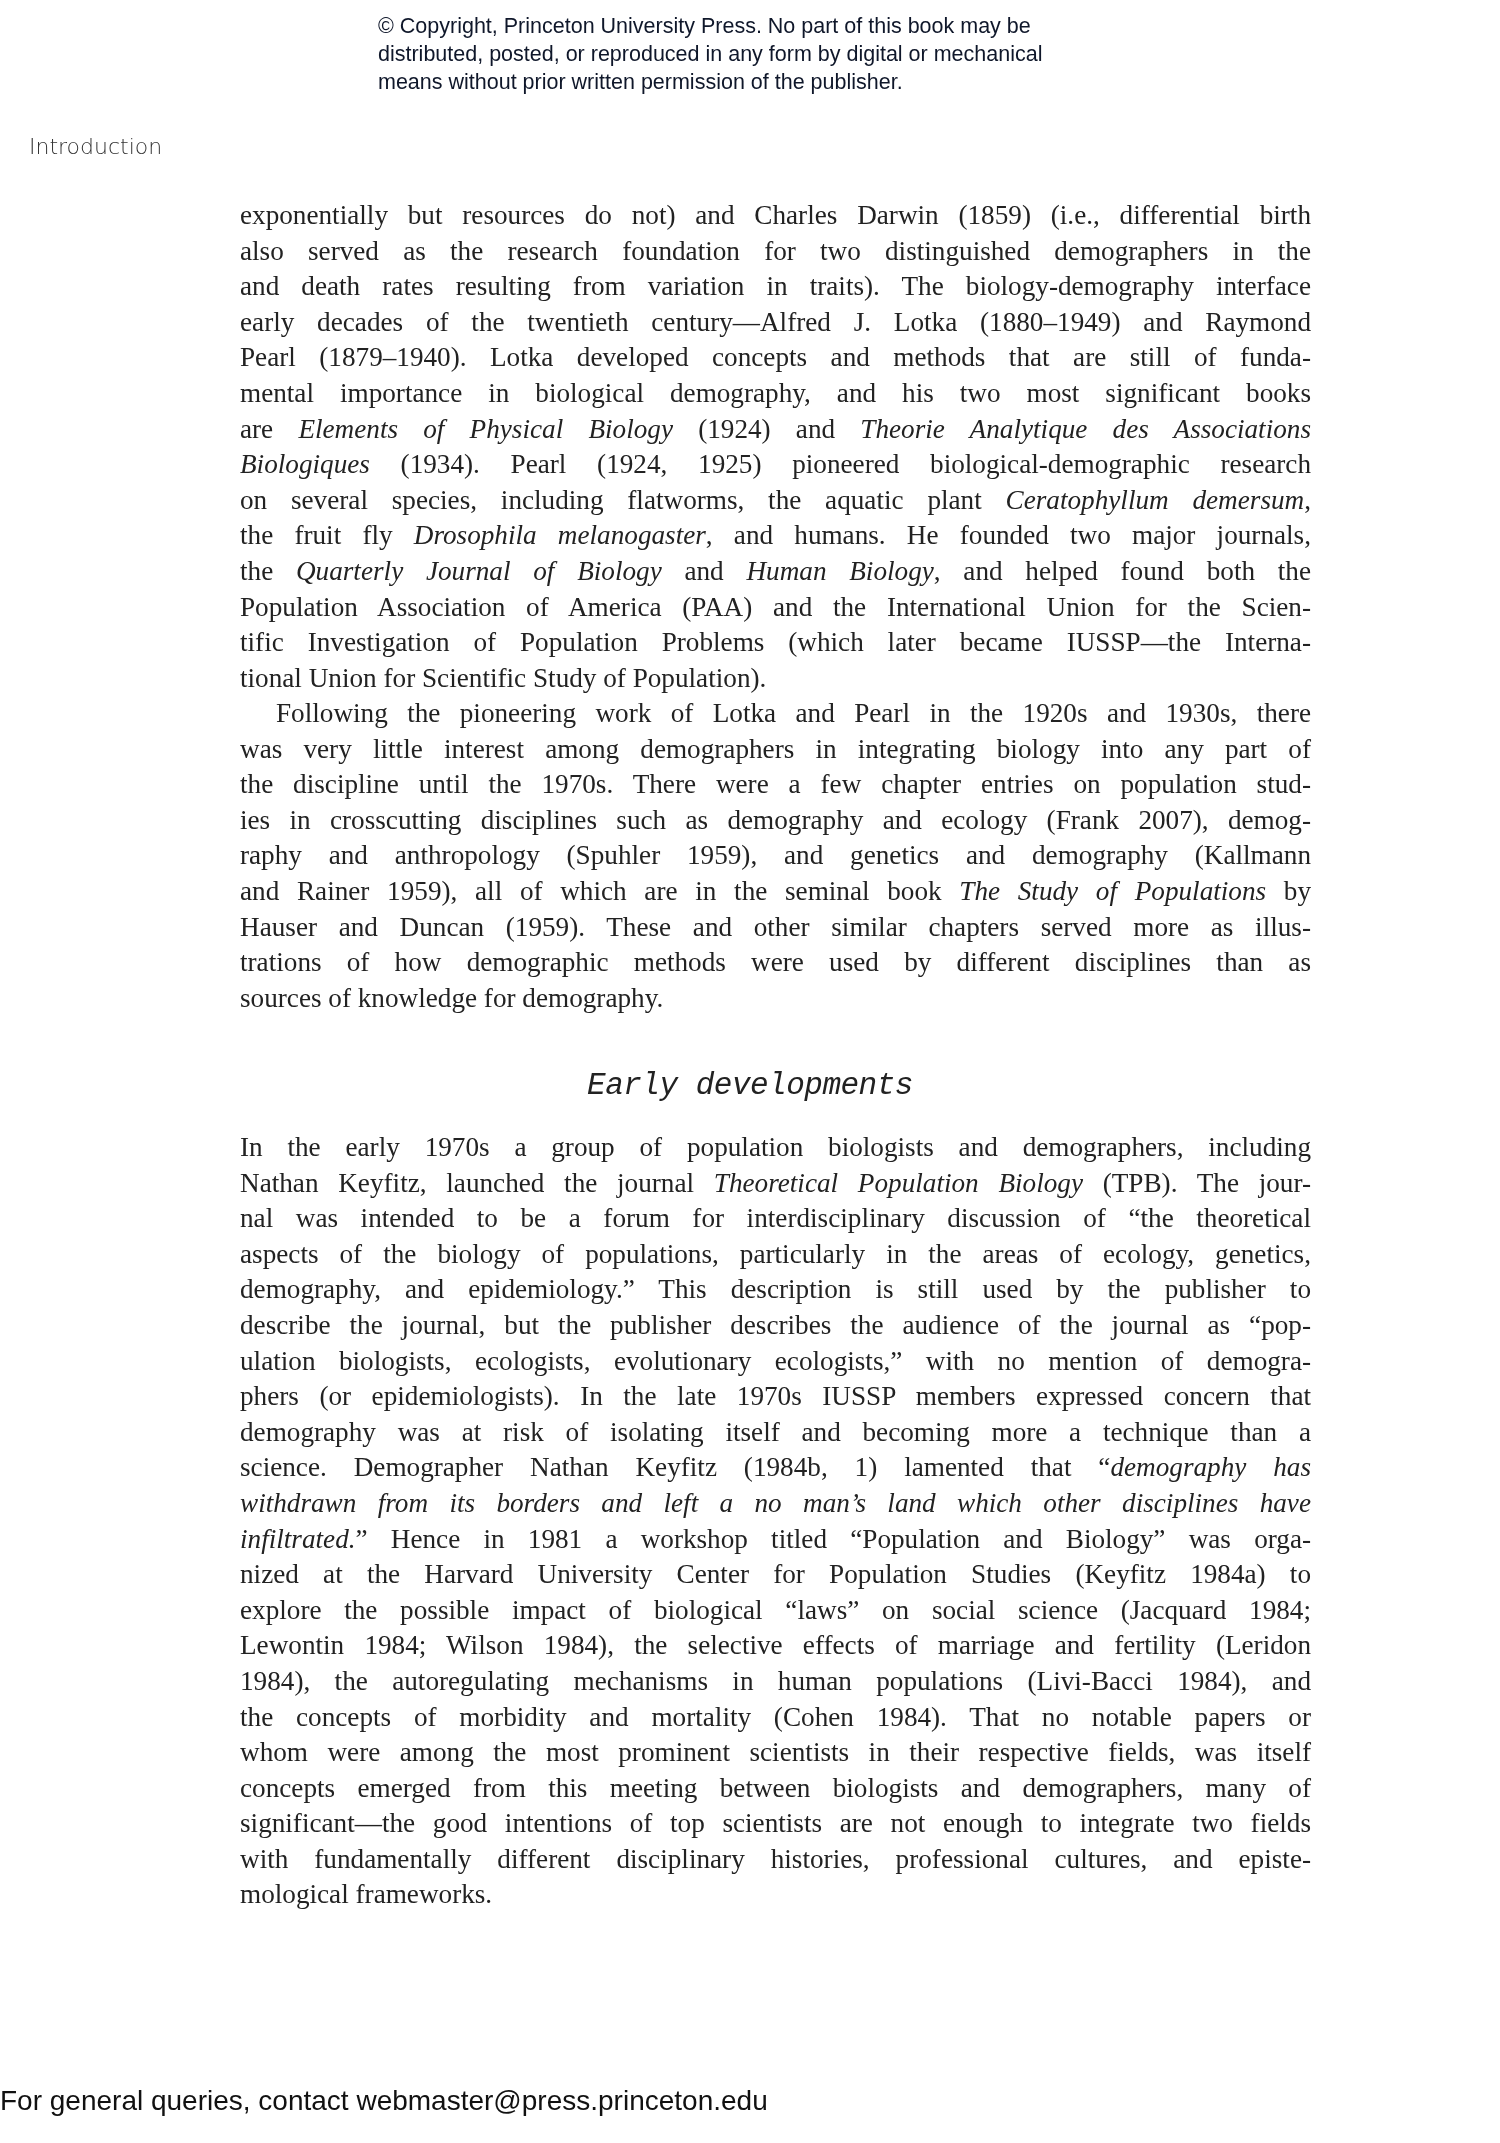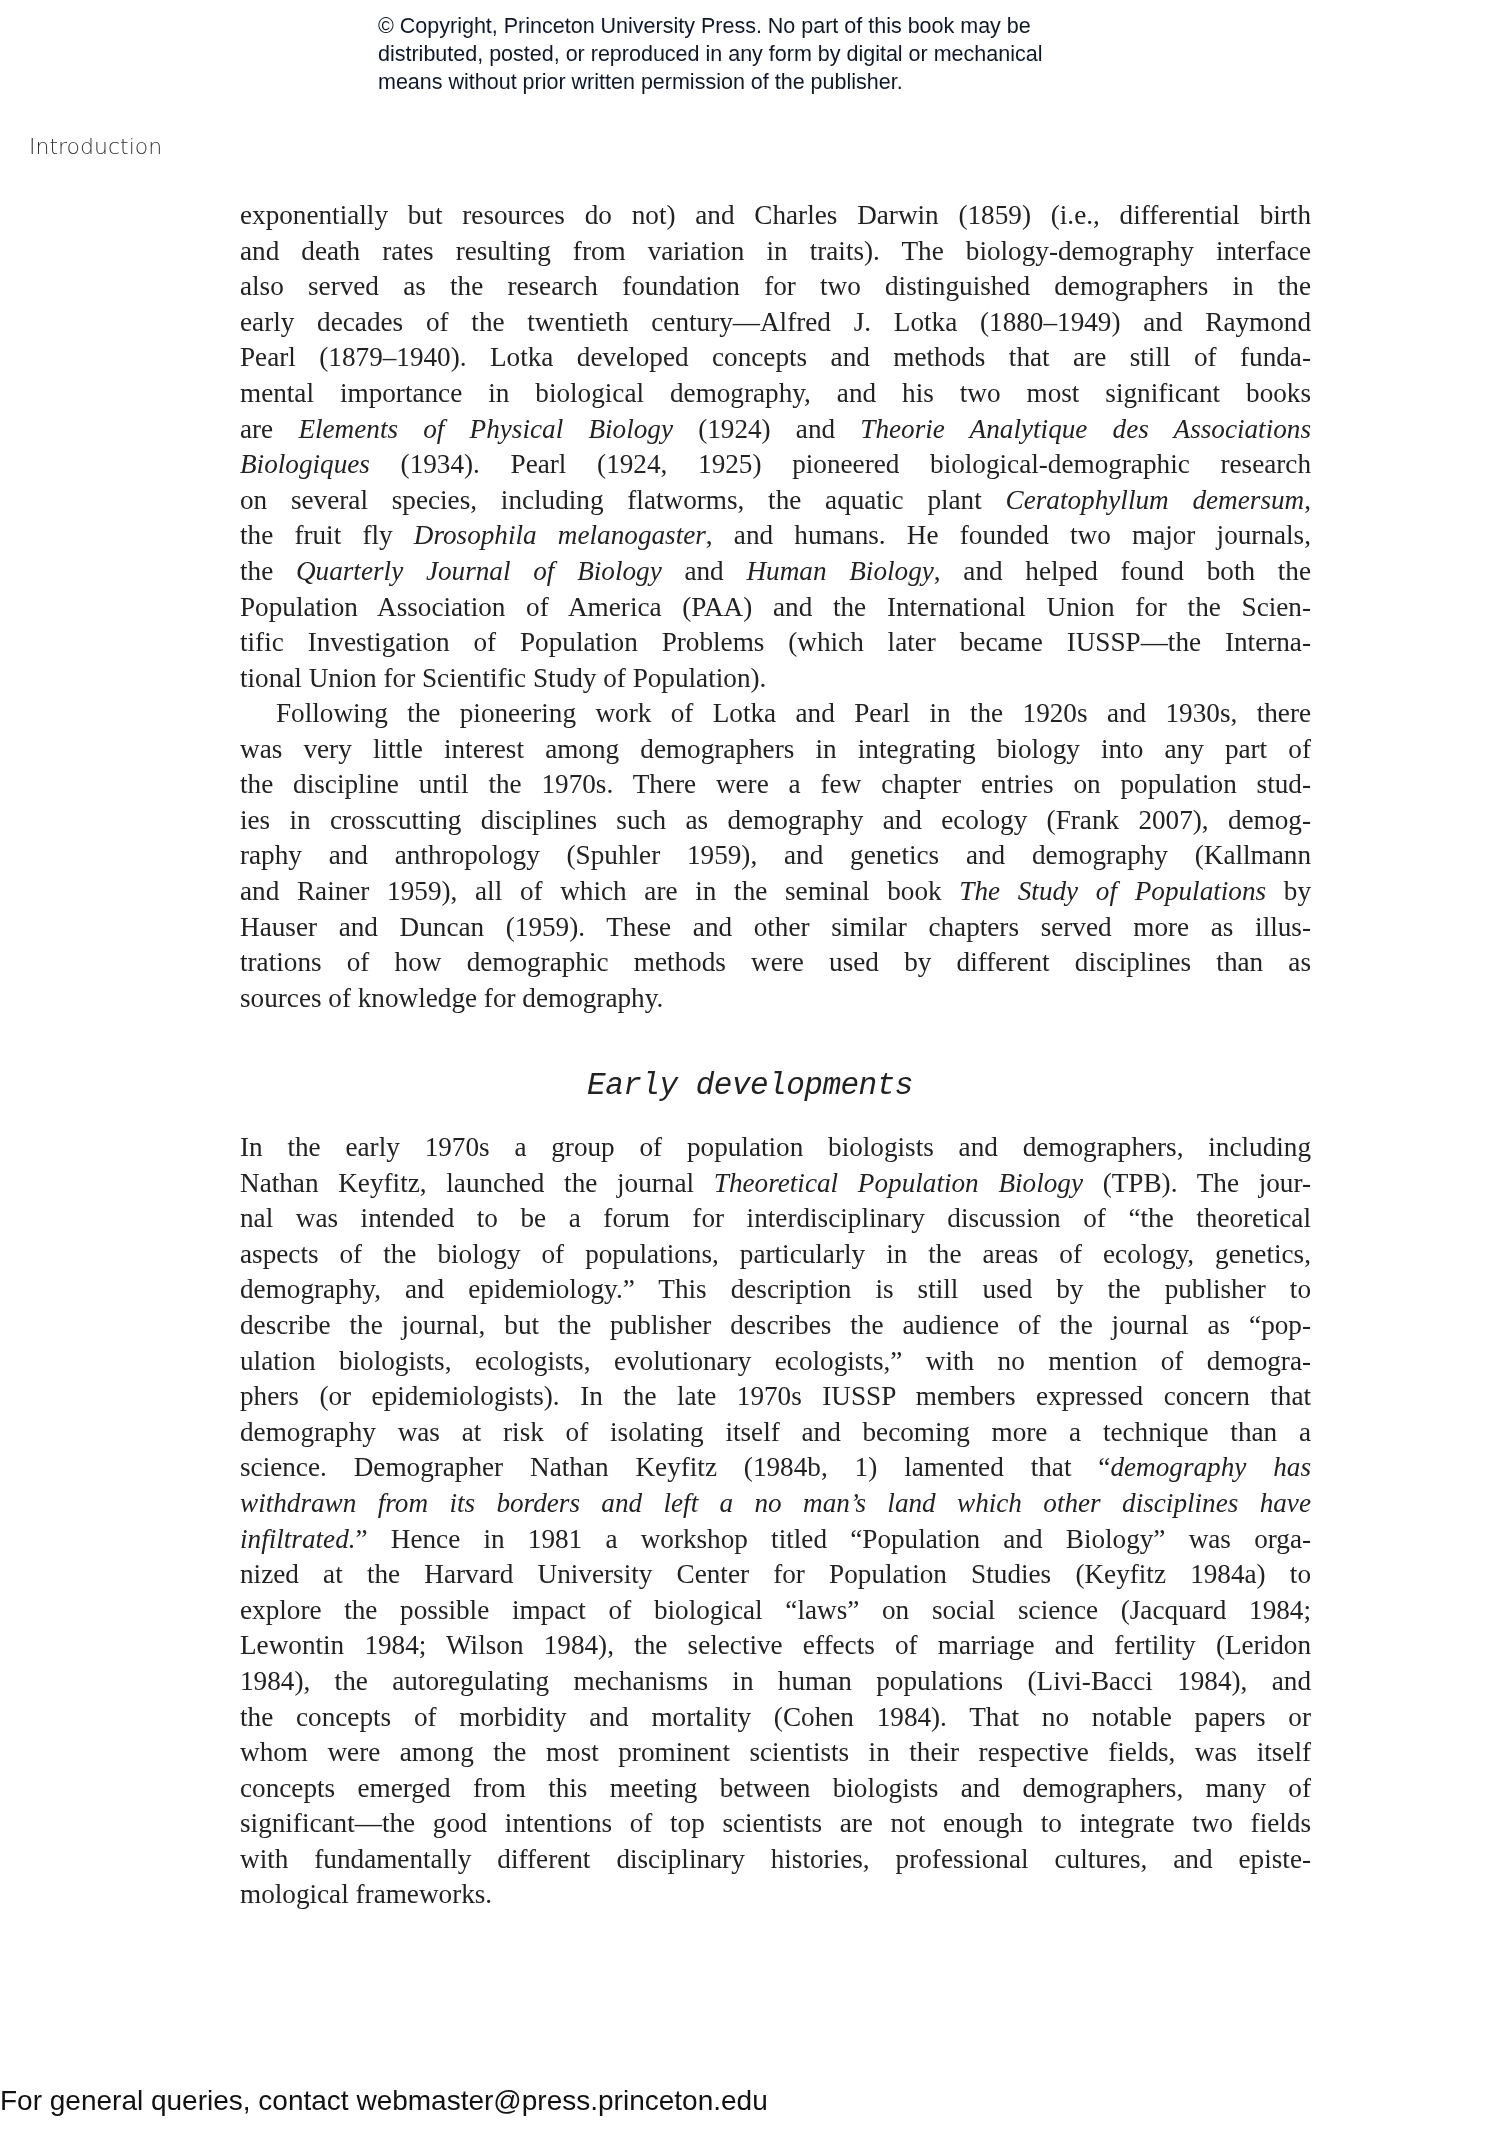--- a/index.html
+++ b/index.html
@@ -41,22 +41,22 @@
   <div>means without prior written permission of the publisher.</div>
 </div>
 
 <div class="running-head">
   <span class="pnum">2</span>
   <span>Introduction</span>
 </div>
 
 <div class="body-text" style="top:198px;" id="p1">
     <span class="line">exponentially but resources do not) and Charles Darwin (1859) (i.e., differential birth</span>
+    <span class="line">also served as the research foundation for two distinguished demographers in the</span>
     <span class="line">and death rates resulting from variation in traits). The biology-demography interface</span>
-    <span class="line">also served as the research foundation for two distinguished demographers in the</span>
     <span class="line">early decades of the twentieth century—Alfred J. Lotka (1880–1949) and Raymond</span>
     <span class="line">Pearl (1879–1940). Lotka developed concepts and methods that are still of funda-</span>
     <span class="line">mental importance in biological demography, and his two most significant books</span>
     <span class="line">are <i>Elements of Physical Biology</i> (1924) and <i>Theorie Analytique des Associations</i></span>
     <span class="line"><i>Biologiques</i> (1934). Pearl (1924, 1925) pioneered biological-demographic research</span>
     <span class="line">on several species, including flatworms, the aquatic plant <i>Ceratophyllum demersum</i>,</span>
     <span class="line">the fruit fly <i>Drosophila melanogaster</i>, and humans. He founded two major journals,</span>
     <span class="line">the <i>Quarterly Journal of Biology</i> and <i>Human Biology</i>, and helped found both the</span>
     <span class="line">Population Association of America (PAA) and the International Union for the Scien-</span>
     <span class="line">tific Investigation of Population Problems (which later became IUSSP—the Interna-</span>

